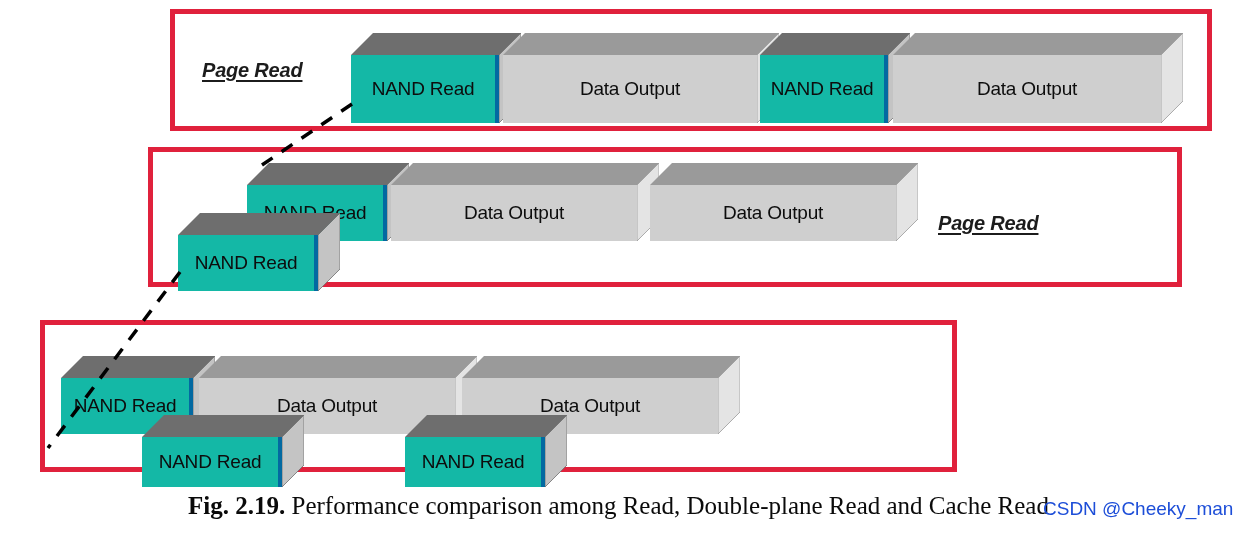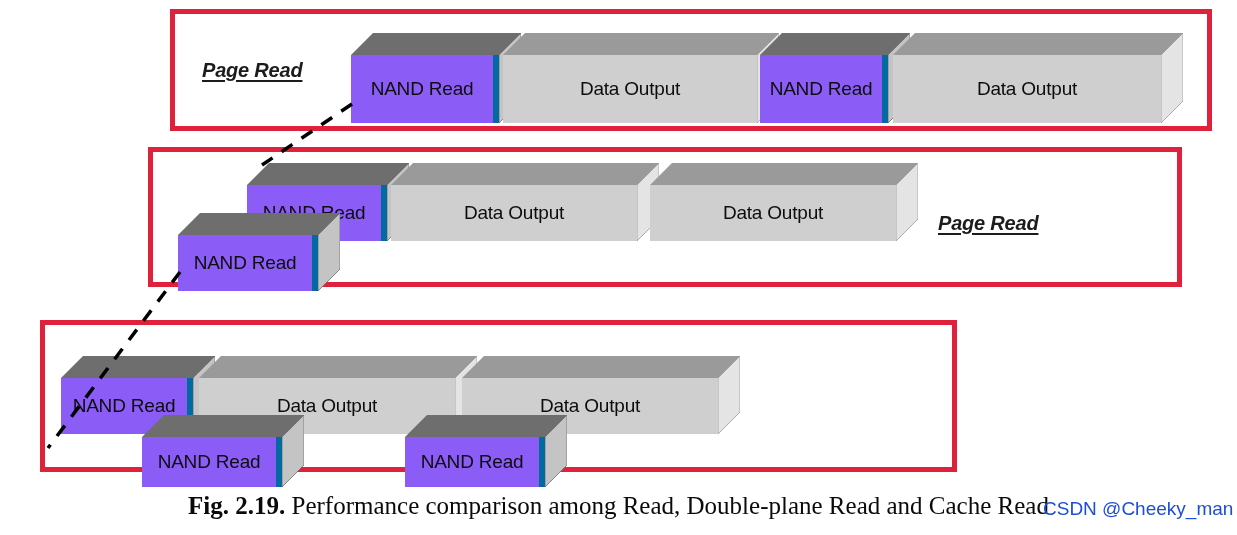--- a/index.html
+++ b/index.html
@@ -67,22 +67,22 @@
     font-family: "Liberation Sans", sans-serif;
     font-size: 19px;
     color: #0d0d0d;
     white-space: nowrap;
     overflow: visible;
     letter-spacing: -0.2px;
   }
 
   
   .nand .blk-front {
-    background: #8b5cf6;
-    border-right: 6px solid #0369a1;
+    background: #14b8a6;
+    border-right: 4px solid #0369a1;
   }
   
   .data .blk-front {
     background: #cfcfcf;
   }
 
   
   .connector {
     position: absolute;
     left: 0; top: 0;

